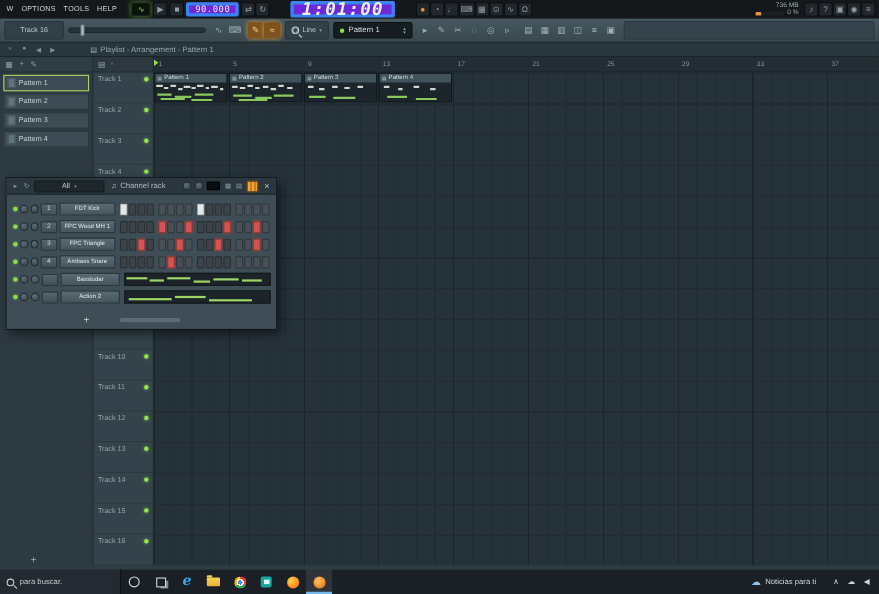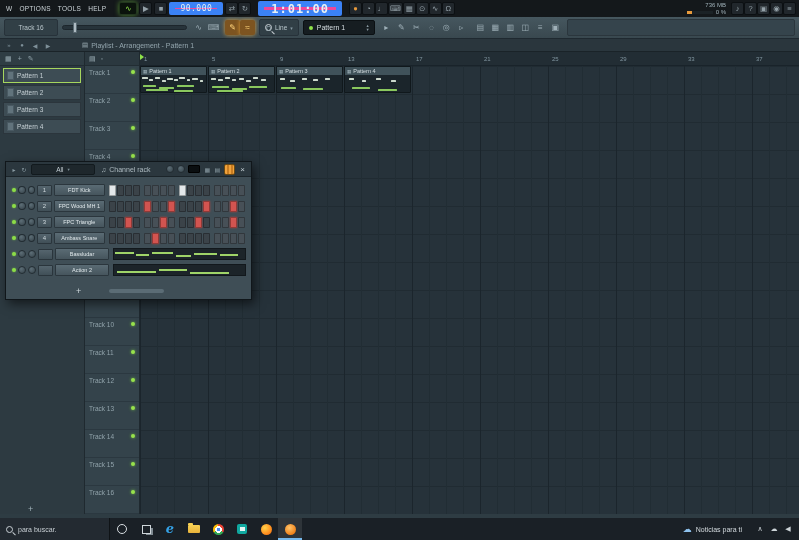--- a/index.html
+++ b/index.html
@@ -6,23 +6,23 @@
   html,body{width:799px;height:540px;overflow:hidden;background:#000;}
   .app{position:relative;width:799px;height:540px;background:#28363d;overflow:hidden;}
 
   
   .topbar{position:absolute;left:0;top:0;width:799px;height:17px;background:#14181b;display:flex;align-items:center;padding:0 3px;gap:2px;}
   .menu{display:flex;gap:7px;padding:0 3px;margin-right:8px;}
   .menu-item{font-size:6.5px;color:#ccd4d8;letter-spacing:.3px;}
   .tbox{height:13px;min-width:13px;display:flex;align-items:center;justify-content:center;background:#21272c;border:1px solid #0c1013;border-radius:2px;color:#93a0a7;font-size:7.5px;padding:0 1px;}
   .tbox.accent{color:#e89a3c;}
   .ledbox{min-width:18px;background:#0b130c;border-color:#23371f;color:#8fe24a;box-shadow:0 0 5px rgba(130,220,70,.55);}
-  .lcd{background:#ec4899;border:6px solid #3b82f6;border-radius:2px;color:#e8f1f4;font-family:"DejaVu Sans Mono",monospace;}
+  .lcd{background:#6d28d9;border:3px solid #3b82f6;border-radius:2px;color:#e8f1f4;font-family:"DejaVu Sans Mono",monospace;}
   .tempo-lcd{height:13px;display:flex;align-items:center;font-size:8px;padding:0 5px;letter-spacing:.5px;}
-  .time-lcd{height:15px;display:flex;align-items:center;font-size:12px;font-weight:bold;letter-spacing:1px;padding:0 7px;margin:0 5px;}
+  .time-lcd{height:15px;display:flex;align-items:center;font-size:16px;font-weight:bold;letter-spacing:1px;padding:0 7px;margin:0 17px;font-style:italic;}
   .memblock{margin-left:auto;display:flex;flex-direction:column;align-items:flex-end;color:#9fb0b8;font-size:6px;line-height:7px;padding-right:3px;}
   .memrow{display:flex;align-items:center;gap:3px;}
   .membar{width:26px;height:3px;background:#1b2226;position:relative;}
   .membar i{position:absolute;left:0;top:0;bottom:0;width:20%;background:#e89a3c;}
 
   
   .toolbar2{position:absolute;left:0;top:17px;width:799px;height:22px;background:linear-gradient(#46575f,#39484f);border-bottom:1px solid #1f2930;display:flex;align-items:center;gap:4px;padding:0 4px;}
   .t2panel{height:17px;background:#313f46;border:1px solid #27323-8;border:1px solid #27323a;border-radius:2px;display:flex;align-items:center;justify-content:center;font-size:6.5px;color:#bac7cc;padding:0 5px;}
   .slider{width:125px;height:5px;background:#27333a;border:1px solid #1d262c;border-radius:3px;position:relative;}
   .slider-knob{position:absolute;left:10px;top:-4px;width:4px;height:11px;background:#aebbc2;border:1px solid #5a6a72;border-radius:1px;}

